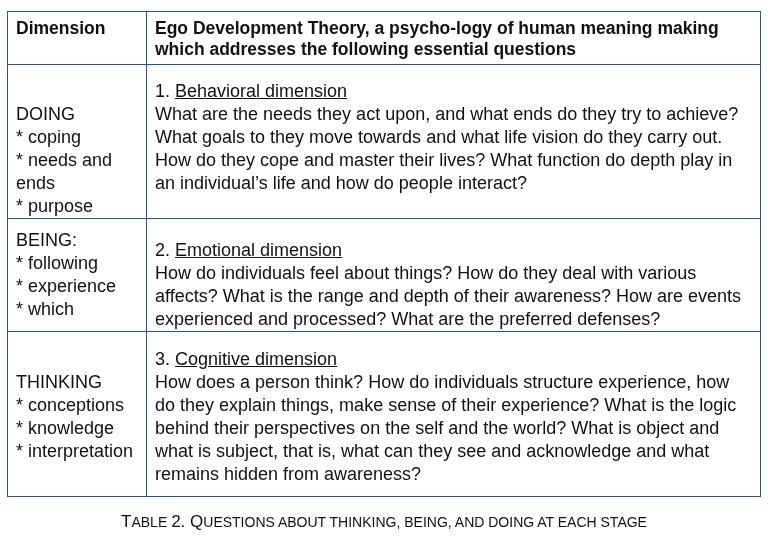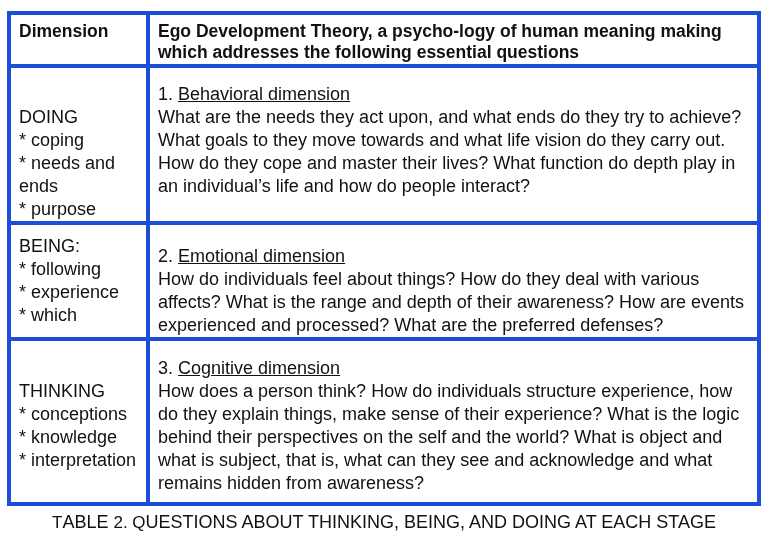--- a/index.html
+++ b/index.html
@@ -5,21 +5,21 @@
     html, body { margin: 0; padding: 0; background: #ffffff; }
     body {
       width: 768px; height: 548px; position: relative; overflow: hidden;
       font-family: "Liberation Sans", sans-serif; color: #111;
     }
     .tbl {
       position: absolute; left: 7px; top: 11px; width: 754px;
       border-collapse: collapse; table-layout: fixed;
     }
     .tbl td, .tbl th {
-      border: 4px solid #1d4ed8; vertical-align: top; text-align: left;
+      border: 1px solid #1d4ed8; vertical-align: top; text-align: left;
       padding: 0 8px;
     }
     .tbl th { font-weight: bold; font-size: 17.5px; line-height: 21px; padding-top: 7px; }
     .col1 { width: 139px; }
     .hdr { height: 53px; }
     .hdr th { padding-top: 6px; }
     .r1 { height: 143px; }
     .r2 { height: 84px; }
     .r3 { height: 165px; }
     .cell-body { font-size: 18px; line-height: 23px; }
@@ -29,21 +29,21 @@
     .r2 td.q { padding-top: 20px; }
     .r3 td.q { padding-top: 16px; }
     .r1 td.dimcell { vertical-align: top !important; padding-top: 38px; }
     .r2 td.dimcell { vertical-align: top !important; padding-top: 10px; }
     .r3 td.dimcell { vertical-align: top !important; padding-top: 39px; }
     .ul { text-decoration: underline; }
     .caption {
       position: absolute; left: 0; width: 768px; top: 512px; text-align: center;
       font-size: 17px; letter-spacing: 0px;
     }
-    .caption .sc { font-size: 18px; }
+    .caption .sc { font-size: 14px; }
     .line { display: block; }
   </style>
 </head>
 <body>
 
 <table class="tbl">
   <colgroup>
     <col class="col1">
     <col>
   </colgroup>

